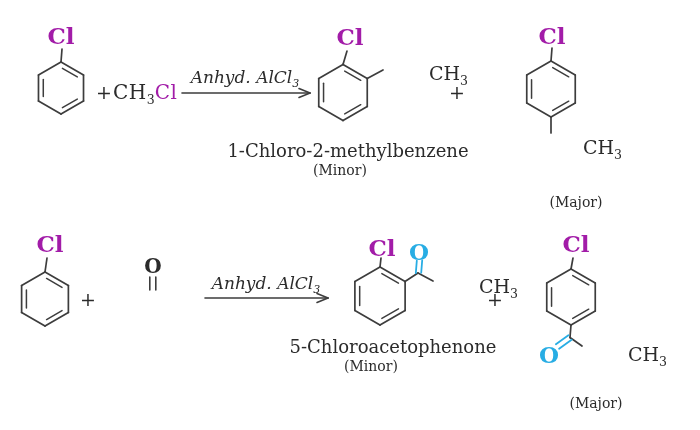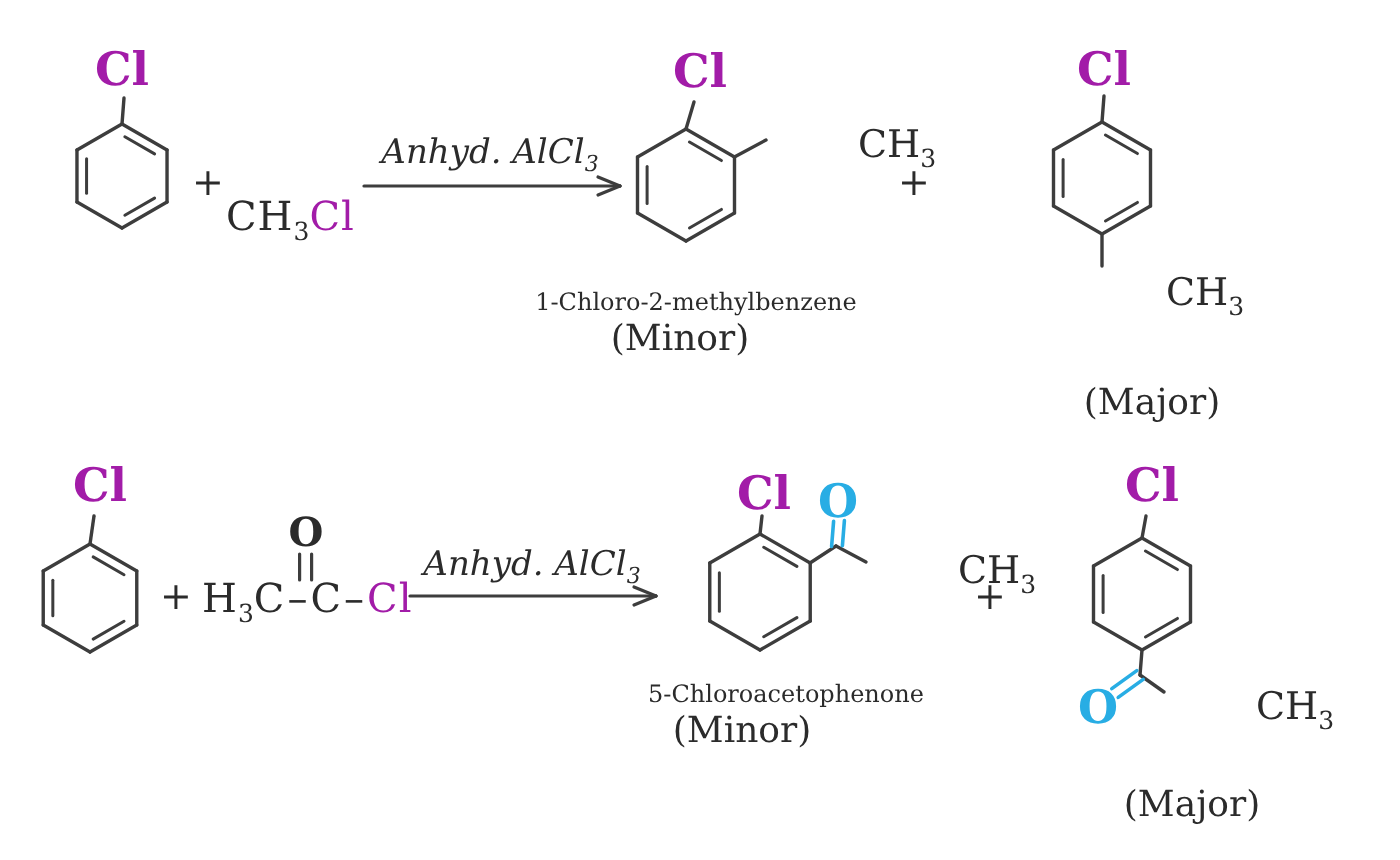--- a/index.html
+++ b/index.html
@@ -13,22 +13,22 @@
   .tl { position:absolute; transform:translateY(-50%);   white-space:nowrap; line-height:1; }
   .atom  { font-size:23px; font-weight:bold; }
   .cl    { color:var(--cl,#a21ca8); }
   .ox    { color:var(--ox,#28ade4); }
   .formula { font-size:20px; letter-spacing:0.5px; }
   .formula .sub, .ch3 .sub { font-size:12.5px; position:relative; top:5px; letter-spacing:0; }
   .ch3 { font-size:19px;margin-left:43px; }
   .plus { font-size:19px; }
   .arrowlab { font-size:17px;font-style:italic; }
   .arrowlab .sub { font-size:11px; position:relative; top:4px; }
-  .name { font-size:12px; }
-  .amount { font-size:18px; }
+  .name { font-size:18px; }
+  .amount { font-size:14px; }
   .dash { padding:0 1px; }
 </style>
 </head>
 <body>
 
 <div class="scheme" style="--cl: #a21ca8; --ox: #28ade4; --txt: #2b2b2b; background: rgb(255, 255, 255);">
 
   <svg class="bonds" id="bondSvg" width="700" height="430" viewBox="0 0 700 430">
       <line x1="61" y1="62" x2="83.51666049839541" y2="75" stroke="#3d3d3d" stroke-width="1.7" stroke-linecap="round"></line>
       <line x1="83.51666049839541" y1="75" x2="83.51666049839541" y2="101" stroke="#3d3d3d" stroke-width="1.7" stroke-linecap="round"></line>
@@ -107,21 +107,21 @@
       <line x1="310" y1="93" x2="299" y2="97.5" stroke="#3d3d3d" stroke-width="1.6" stroke-linecap="round"></line>
       <line x1="205" y1="298" x2="328" y2="298" stroke="#3d3d3d" stroke-width="1.6" stroke-linecap="round"></line>
       <line x1="328" y1="298" x2="317" y2="293.5" stroke="#3d3d3d" stroke-width="1.6" stroke-linecap="round"></line>
       <line x1="328" y1="298" x2="317" y2="302.5" stroke="#3d3d3d" stroke-width="1.6" stroke-linecap="round"></line>
     </svg>
 
   <span class="t atom cl" style="left:61px; top:35px;">Cl</span>
 
   <span class="t plus" style="left:104px; top:92px;">+</span>
 
-  <span class="tl formula" style="left:113px; top:92px;margin-top:16px;"><span>CH</span><span class="sub">3</span><span class="cl">Cl</span></span>
+  <span class="tl formula" style="left:113px; top:92px;"><span>CH</span><span class="sub">3</span><span class="cl">Cl</span></span>
 
   <span class="t arrowlab" style="left:245px; top:77px;"><span>Anhyd. AlCl</span><span class="sub">3</span></span>
 
   <span class="t atom cl" style="left:350px; top:36px;">Cl</span>
 
   <span class="tl ch3" style="left:386px; top:73px;"><span>CH</span><span class="sub">3</span></span>
 
   <span class="t plus" style="left:457px; top:92px;">+</span>
 
   <span class="t atom cl" style="left:552px; top:35px;">Cl</span>
@@ -132,21 +132,20 @@
   <span class="t amount" style="left:340px; top:170px;">(Minor)</span>
 
   <span class="t amount" style="left:576px; top:202px;">(Major)</span>
 
   <span class="t atom cl" style="left:50px; top:243px;">Cl</span>
 
   <span class="t plus" style="left:88px; top:299px;">+</span>
 
   <span class="t atom" style="left:153px; top:266px; font-size:20px;">O</span>
 
-  <span class="tl formula" style="left:101px; top:299px;"><span>H</span><span class="sub">3</span><span>C</span><span class="dash">–</span><span>C</span><span class="dash">–</span><span class="cl">Cl</span></span>
 
   <span class="t arrowlab" style="left:266px; top:283px;"><span>Anhyd. AlCl</span><span class="sub">3</span></span>
 
   <span class="t atom cl" style="left:382px; top:247px;">Cl</span>
   <span class="t atom ox" style="left:419px; top:251px;">O</span>
   <span class="tl ch3" style="left:436px; top:286px;"><span>CH</span><span class="sub">3</span></span>
 
   <span class="t plus" style="left:495px; top:299px;">+</span>
 
   <span class="t atom cl" style="left:576px; top:243px;">Cl</span>

